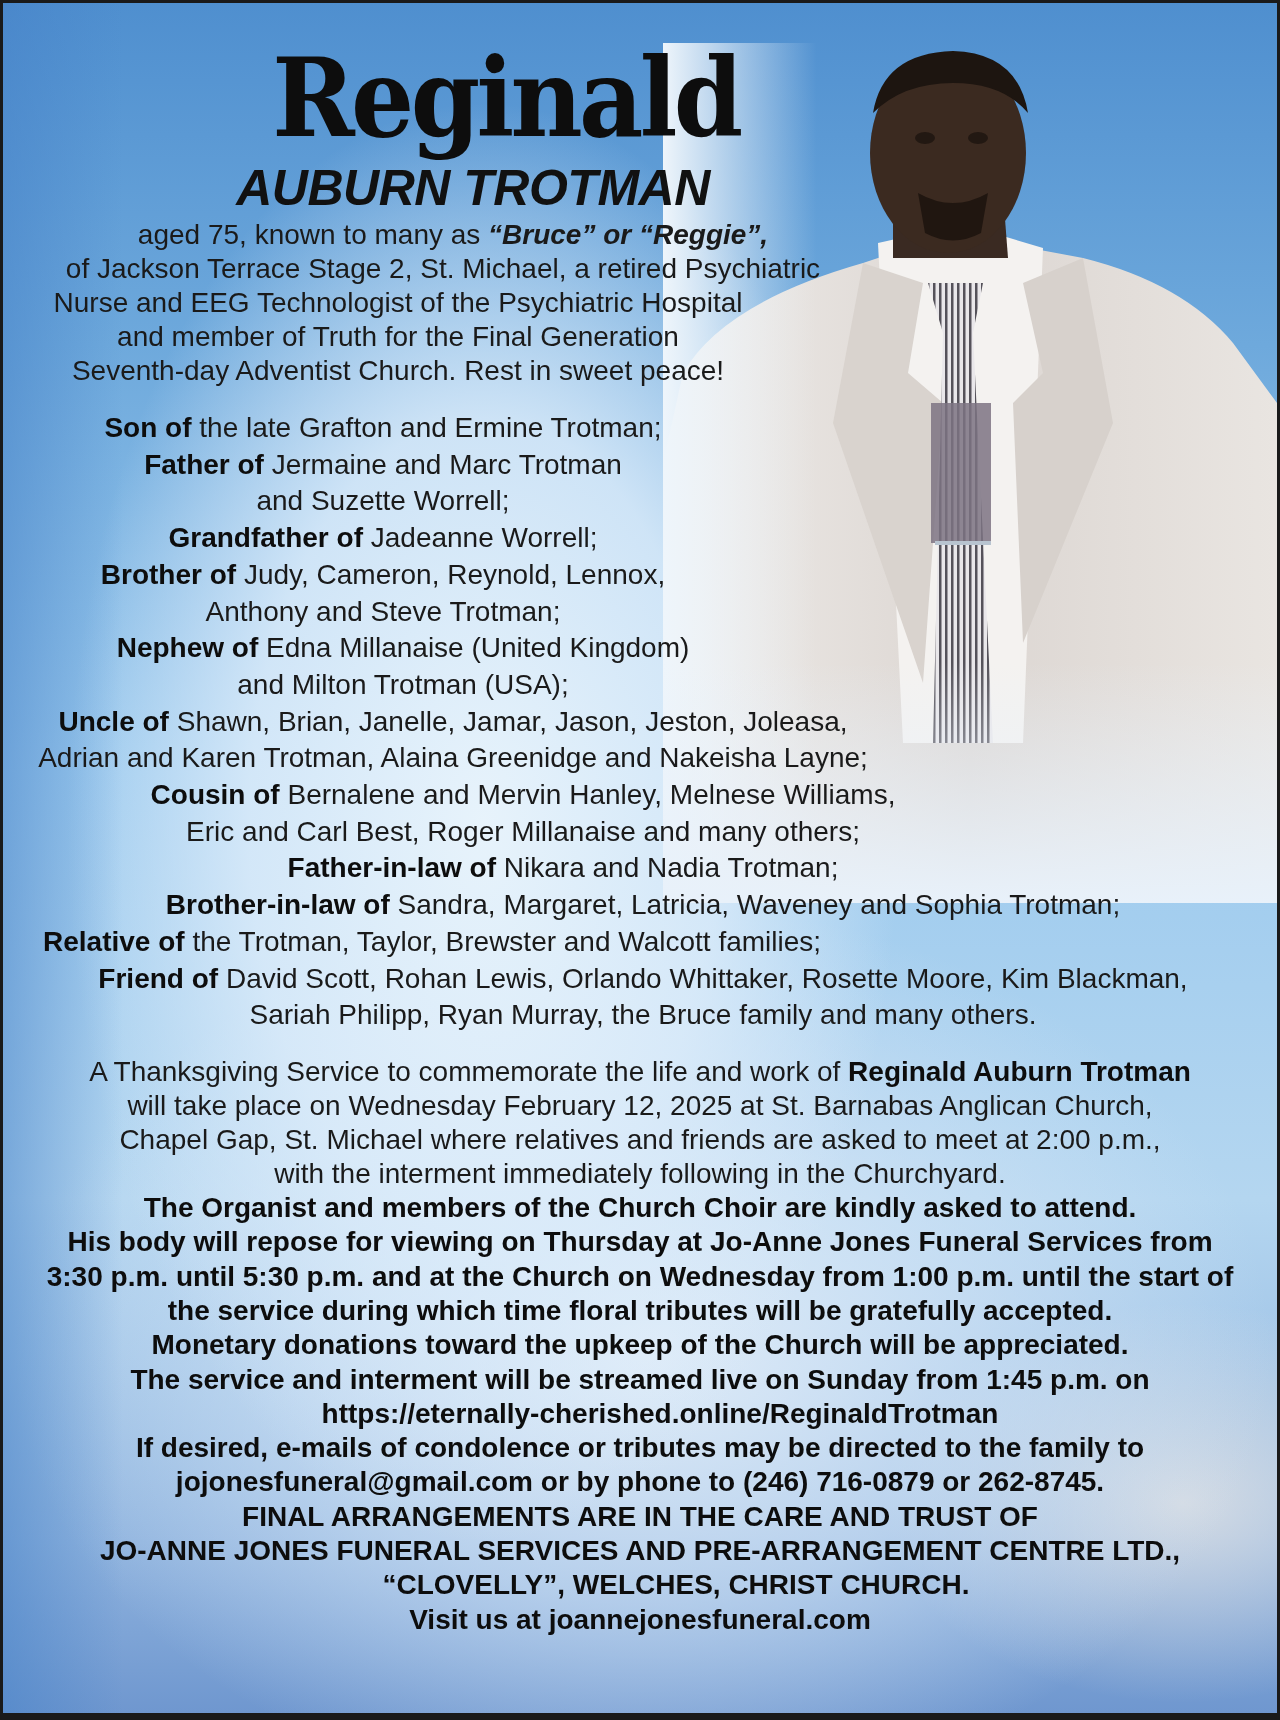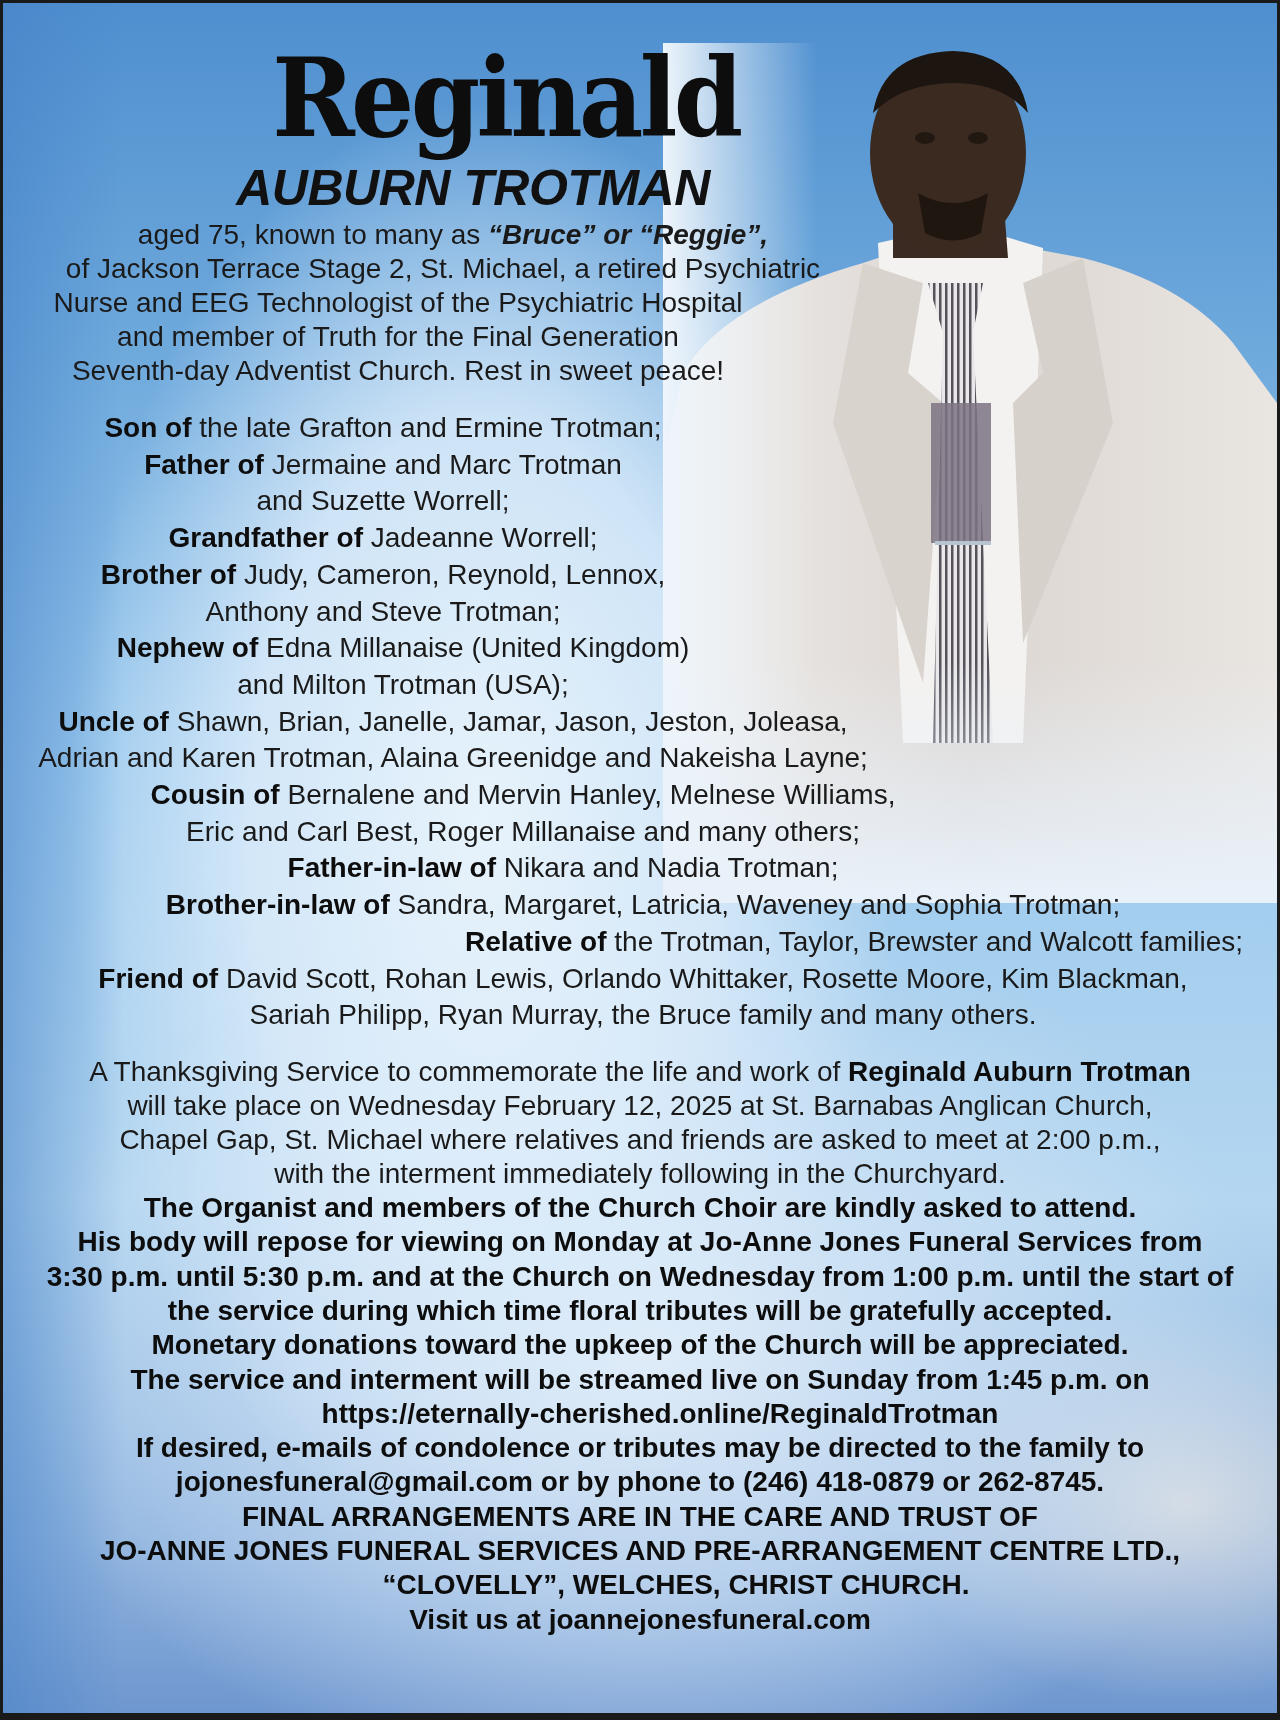--- a/index.html
+++ b/index.html
@@ -111,40 +111,40 @@
       <div class="line" style="left: -220px; width: 1200px; text-align: center; top: 554.8px;"><b>Brother of </b><span>Judy, Cameron, Reynold, Lennox,</span></div>
       <div class="line" style="left: -220px; width: 1200px; text-align: center; top: 591.5px;"><span>Anthony and Steve Trotman;</span></div>
       <div class="line" style="left: -200px; width: 1200px; text-align: center; top: 628.2px;"><b>Nephew of </b><span>Edna Millanaise (United Kingdom)</span></div>
       <div class="line" style="left: -200px; width: 1200px; text-align: center; top: 664.9px;"><span>and Milton Trotman (USA);</span></div>
       <div class="line" style="left: -150px; width: 1200px; text-align: center; top: 701.6px;"><b>Uncle of </b><span>Shawn, Brian, Janelle, Jamar, Jason, Jeston, Joleasa,</span></div>
       <div class="line" style="left: -150px; width: 1200px; text-align: center; top: 738.3px;"><span>Adrian and Karen Trotman, Alaina Greenidge and Nakeisha Layne;</span></div>
       <div class="line" style="left: -80px; width: 1200px; text-align: center; top: 775px;"><b>Cousin of </b><span>Bernalene and Mervin Hanley, Melnese Williams,</span></div>
       <div class="line" style="left: -80px; width: 1200px; text-align: center; top: 811.7px;"><span>Eric and Carl Best, Roger Millanaise and many others;</span></div>
       <div class="line" style="left: -40px; width: 1200px; text-align: center; top: 848.4px;"><b>Father-in-law of </b><span>Nikara and Nadia Trotman;</span></div>
       <div class="line" style="left: 40px; width: 1200px; text-align: center; top: 885.1px;"><b>Brother-in-law of </b><span>Sandra, Margaret, Latricia, Waveney and Sophia Trotman;</span></div>
-      <div class="line" style="left: 40px; width: 1200px; text-align: right; top: 921.8px;"><b>Relative of </b><span>the Trotman, Taylor, Brewster and Walcott families;</span></div>
+      <div class="line" style="left: 40px; width: 1200px; text-align: left; top: 921.8px;"><b>Relative of </b><span>the Trotman, Taylor, Brewster and Walcott families;</span></div>
       <div class="line" style="left: 40px; width: 1200px; text-align: center; top: 958.5px;"><b>Friend of </b><span>David Scott, Rohan Lewis, Orlando Whittaker,  Rosette Moore, Kim Blackman,</span></div>
       <div class="line" style="left: 40px; width: 1200px; text-align: center; top: 995.2px;"><span>Sariah Philipp, Ryan Murray, the Bruce family and many others.</span></div>
     </div>
 
   <div class="line" style="left:0;width:1274px;top:1052px;text-align:center;">
     <span>A Thanksgiving Service to commemorate the life and work of </span><b>Reginald Auburn Trotman</b>
   </div>
   <div class="line" style="left:0;width:1274px;top:1086px;text-align:center;">will take place on Wednesday February 12, 2025 at St. Barnabas Anglican Church,</div>
   <div class="line" style="left:0;width:1274px;top:1120px;text-align:center;">Chapel Gap, St. Michael where relatives and friends are asked to meet at 2:00 p.m.,</div>
   <div class="line" style="left:0;width:1274px;top:1154px;text-align:center;">with the interment immediately following in the Churchyard.</div>
 
   <div id="notices">
       <div class="line bold-line" style="left: 0px; width: 1274px; text-align: center; top: 1188px;">The Organist and members of the Church Choir are kindly asked to attend.</div>
-      <div class="line bold-line" style="left: 0px; width: 1274px; text-align: center; top: 1222.3px;">His body will repose for viewing on Monday at Jo-Anne Jones Funeral Services from</div>
+      <div class="line bold-line" style="left: 0px; width: 1274px; text-align: center; top: 1222.3px;">His body will repose for viewing on Thursday at Jo-Anne Jones Funeral Services from</div>
       <div class="line bold-line" style="left: 0px; width: 1274px; text-align: center; top: 1256.6px;">3:30 p.m. until 5:30 p.m. and at the Church on Wednesday from 1:00 p.m. until the start of</div>
       <div class="line bold-line" style="left: 0px; width: 1274px; text-align: center; top: 1290.9px;">the service during which time floral tributes will be gratefully accepted.</div>
       <div class="line bold-line" style="left: 0px; width: 1274px; text-align: center; top: 1325.2px;">Monetary donations toward the upkeep of the Church will be appreciated.</div>
       <div class="line bold-line" style="left: 0px; width: 1274px; text-align: center; top: 1359.5px;">The service and interment will be streamed live on Sunday from 1:45 p.m. on</div>
       <div class="line bold-line" style="left: 0px; width: 1274px; text-align: center; top: 1393.8px; padding-left: 20px;">https://eternally-cherished.online/ReginaldTrotman</div>
       <div class="line bold-line" style="left: 0px; width: 1274px; text-align: center; top: 1428.1px;">If desired, e-mails of condolence or tributes may be directed to the family to</div>
-      <div class="line bold-line" style="left: 0px; width: 1274px; text-align: center; top: 1462.4px;">jojonesfuneral@gmail.com or by phone to (246) 418-0879 or 262-8745.</div>
+      <div class="line bold-line" style="left: 0px; width: 1274px; text-align: center; top: 1462.4px;">jojonesfuneral@gmail.com or by phone to (246) 716-0879 or 262-8745.</div>
       <div class="line bold-line" style="left: 0px; width: 1274px; text-align: center; top: 1496.7px;">FINAL ARRANGEMENTS ARE IN THE CARE AND TRUST OF</div>
       <div class="line bold-line" style="left: 0px; width: 1274px; text-align: center; top: 1531px;">JO-ANNE JONES FUNERAL SERVICES AND PRE-ARRANGEMENT CENTRE LTD.,</div>
       <div class="line bold-line" style="left: 0px; width: 1274px; text-align: center; top: 1565.3px; padding-left: 36px;">“CLOVELLY”, WELCHES, CHRIST CHURCH.</div>
       <div class="line bold-line" style="left: 0px; width: 1274px; text-align: center; top: 1599.6px;">Visit us at joannejonesfuneral.com</div>
     </div>
 </div>
 
 </body></html>

